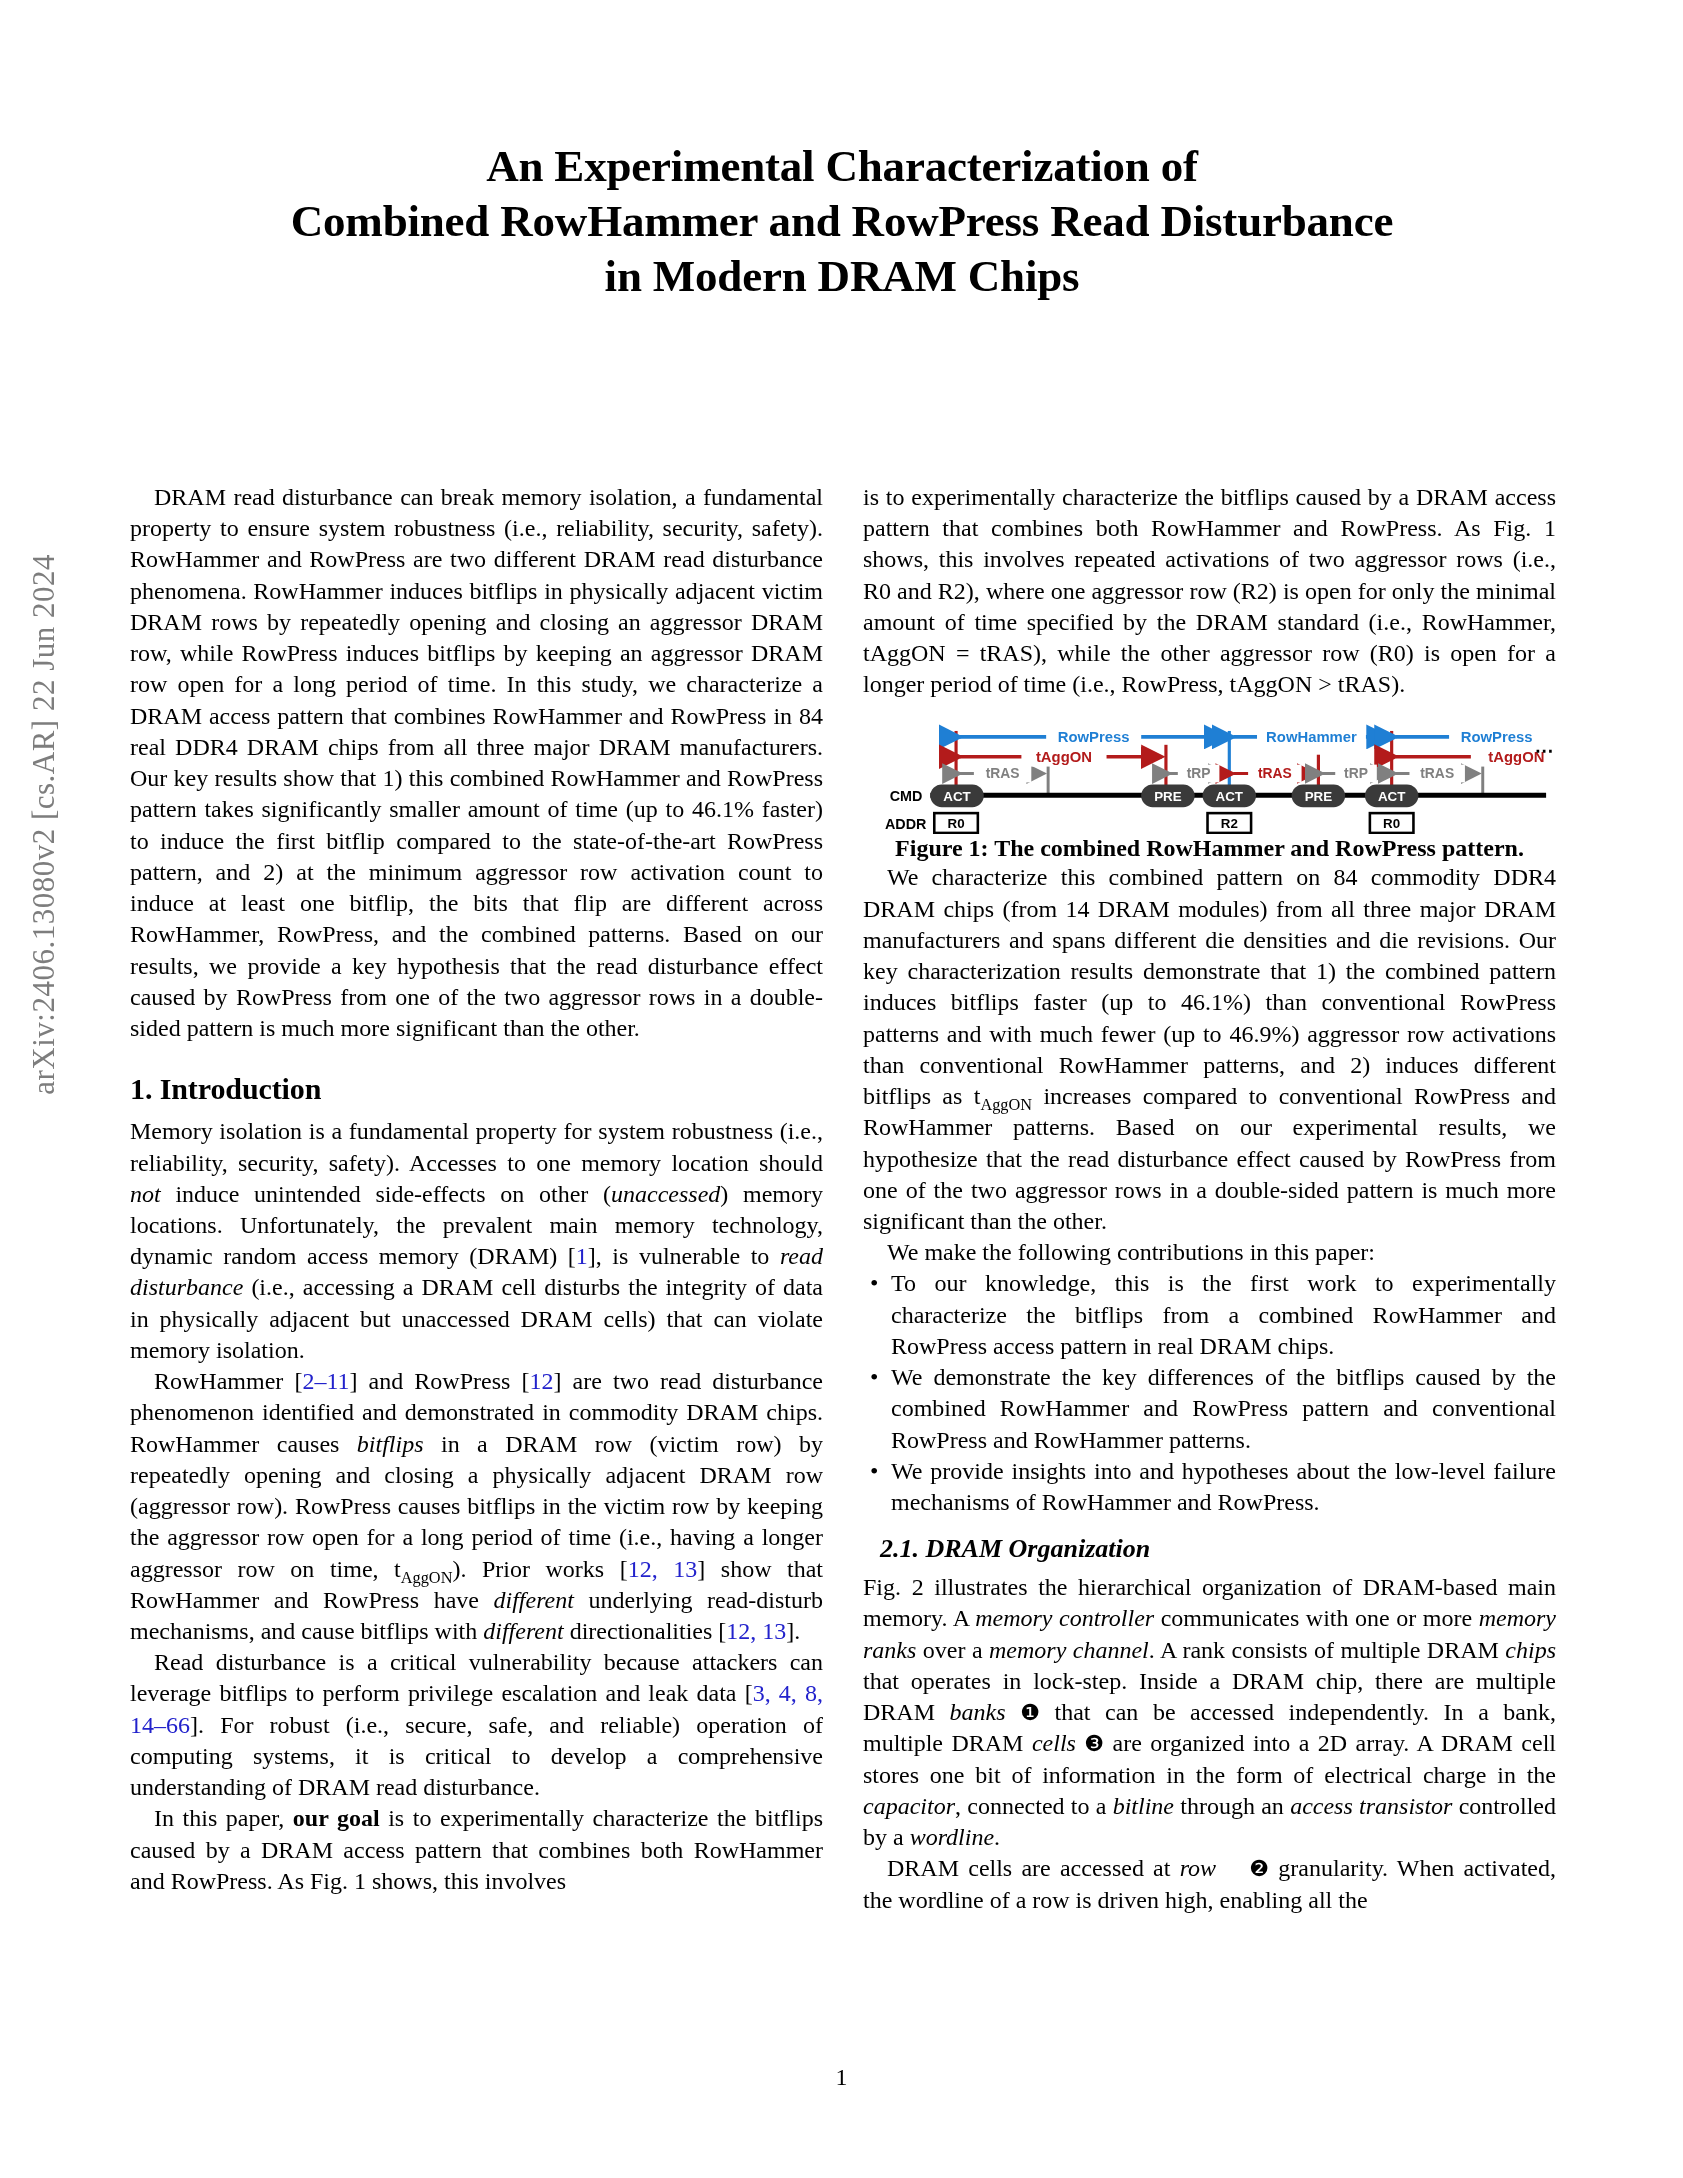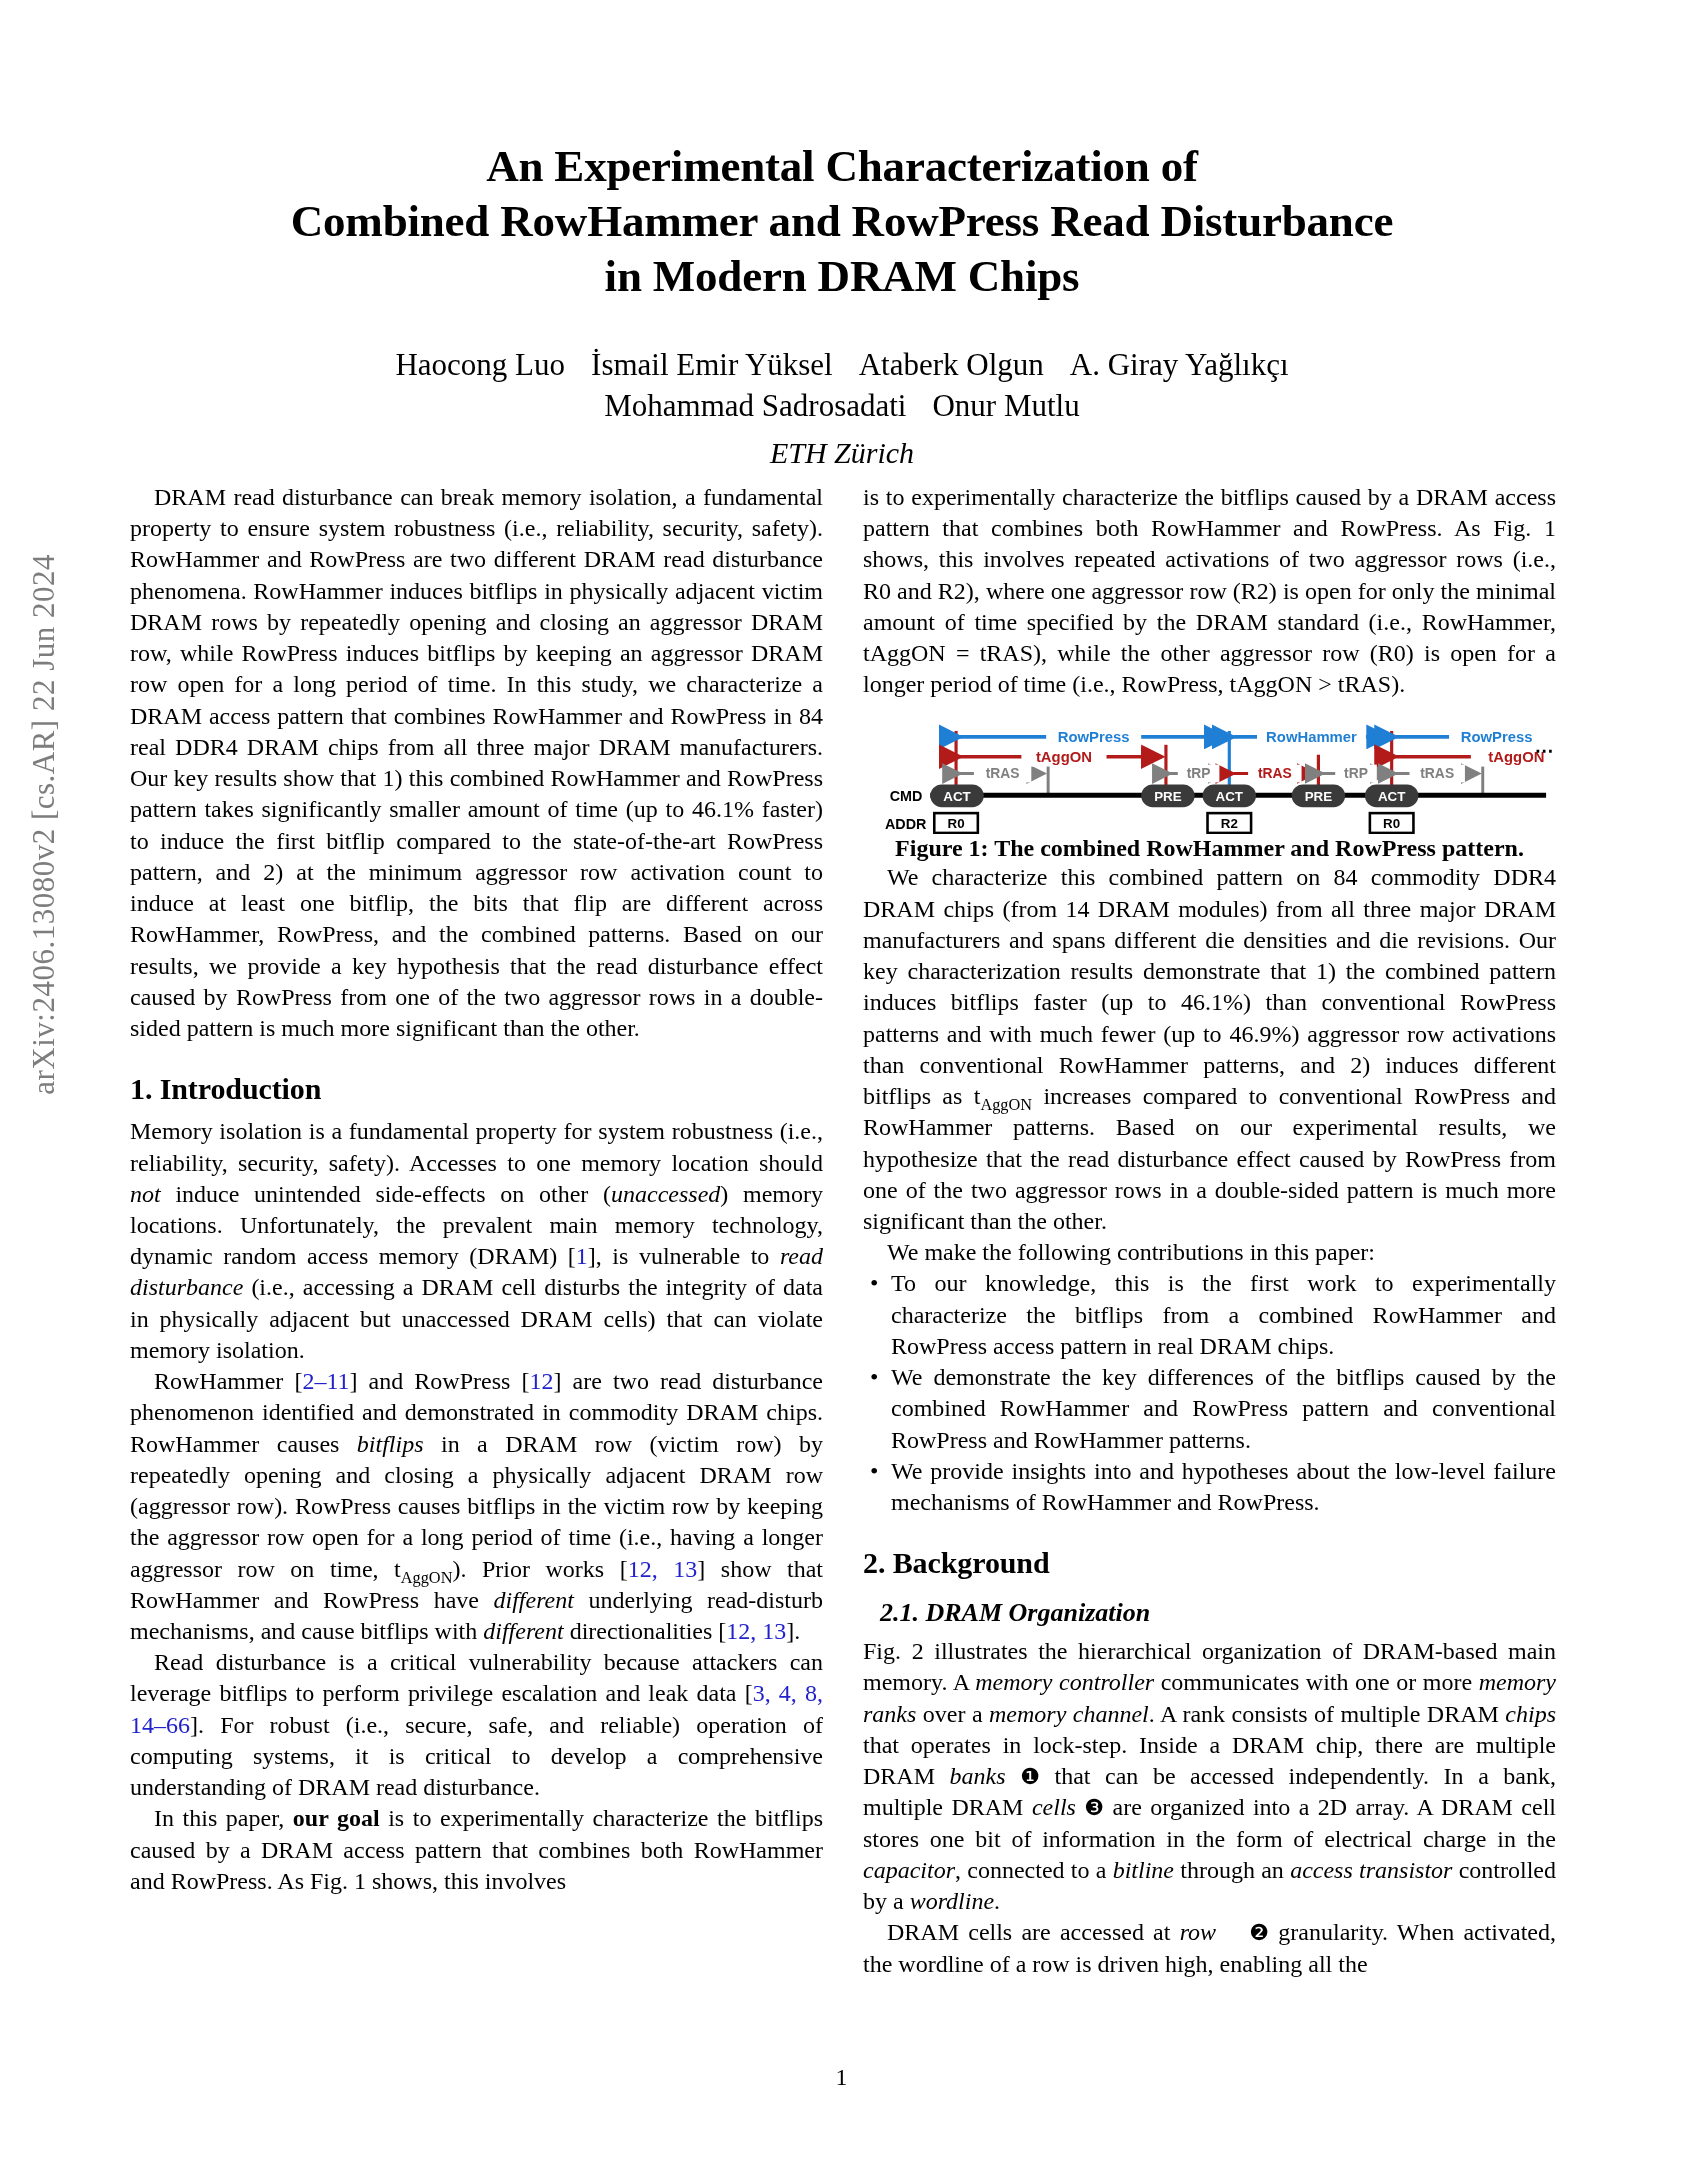--- a/index.html
+++ b/index.html
@@ -172,29 +172,20 @@
 
 <div id="page">
 
   <div id="masthead">
     <div id="paper-title">
       <span class="tline">An Experimental Characterization of</span>
       <span class="tline">Combined RowHammer and RowPress Read Disturbance</span>
       <span class="tline">in Modern DRAM Chips</span>
     </div>
 
-    <div id="author-block">
-      <span class="author-row">
-        <span class="author-name">Haocong Luo</span><span class="author-name">İsmail Emir Yüksel</span><span class="author-name">Ataberk Olgun</span><span class="author-name">A. Giray Yağlıkçı</span>
-      </span>
-      <span class="author-row">
-        <span class="author-name">Mohammad Sadrosadati</span><span class="author-name">Onur Mutlu</span>
-      </span>
-      <span id="affiliation">ETH Zürich</span>
-    </div>
   </div>
 
   <div id="columns">
 
     <div class="col" id="col-left">
 
       <p class="abs">DRAM read disturbance can break memory isolation, a fundamental property to ensure system robustness (i.e., reliability, security, safety). RowHammer and RowPress are two different DRAM read disturbance phenomena. RowHammer induces bitflips in physically adjacent victim DRAM rows by repeatedly opening and closing an aggressor DRAM row, while RowPress induces bitflips by keeping an aggressor DRAM row open for a long period of time. In this study, we characterize a DRAM access pattern that combines RowHammer and RowPress in 84 real DDR4 DRAM chips from all three major DRAM manufacturers. Our key results show that 1) this combined RowHammer and RowPress pattern takes significantly smaller amount of time (up to 46.1% faster) to induce the first bitflip compared to the state-of-the-art RowPress pattern, and 2) at the minimum aggressor row activation count to induce at least one bitflip, the bits that flip are different across RowHammer, RowPress, and the combined patterns. Based on our results, we provide a key hypothesis that the read disturbance effect caused by RowPress from one of the two aggressor rows in a double-sided pattern is much more significant than the other.</p>
 
       <div class="sec-head">1. Introduction</div>
 
@@ -339,21 +330,20 @@
       <p class="para"><span>We characterize this combined pattern on 84 commodity DDR4 DRAM chips (from 14 DRAM modules) from all three major DRAM manufacturers and spans different die densities and die revisions. Our key characterization results demonstrate that 1) the combined pattern induces bitflips faster (up to 46.1%) than conventional RowPress patterns and with much fewer (up to 46.9%) aggressor row activations than conventional RowHammer patterns, and 2) induces different bitflips as t</span><sub>AggON</sub><span> increases compared to conventional RowPress and RowHammer patterns. Based on our experimental results, we hypothesize that the read disturbance effect caused by RowPress from one of the two aggressor rows in a double-sided pattern is much more significant than the other.</span></p>
 
       <p class="para">We make the following contributions in this paper:</p>
 
       <ul class="contrib">
         <li>To our knowledge, this is the first work to experimentally characterize the bitflips from a combined RowHammer and RowPress access pattern in real DRAM chips.</li>
         <li>We demonstrate the key differences of the bitflips caused by the combined RowHammer and RowPress pattern and conventional RowPress and RowHammer patterns.</li>
         <li>We provide insights into and hypotheses about the low-level failure mechanisms of RowHammer and RowPress.</li>
       </ul>
 
-      <div class="sec-head">2. Background</div>
       <div class="subsec-head">2.1. DRAM Organization</div>
 
       <p class="para noindent"><span>Fig. 2 illustrates the hierarchical organization of DRAM-based main memory. A </span><span class="it">memory controller</span><span> communicates with one or more </span><span class="it">memory ranks</span><span> over a </span><span class="it">memory channel</span><span>. A rank consists of multiple DRAM </span><span class="it">chips</span><span> that operates in lock-step. Inside a DRAM chip, there are multiple DRAM </span><span class="it">banks</span>&nbsp;<span class="circnum">❶</span><span> that can be accessed independently. In a bank, multiple DRAM </span><span class="it">cells</span>&nbsp;<span class="circnum">❸</span><span> are organized into a 2D array. A DRAM cell stores one bit of information in the form of electrical charge in the </span><span class="it">capacitor</span><span>, connected to a </span><span class="it">bitline</span><span> through an </span><span class="it">access transistor</span><span> controlled by a </span><span class="it">wordline</span><span>.</span></p>
 
       <p class="para"><span>DRAM cells are accessed at </span><span class="it">row</span>&nbsp;<span class="circnum">❷</span><span> granularity. When activated, the wordline of a row is driven high, enabling all the</span></p>
 
     </div>
   </div>
 
   <div id="page-number">1</div>

